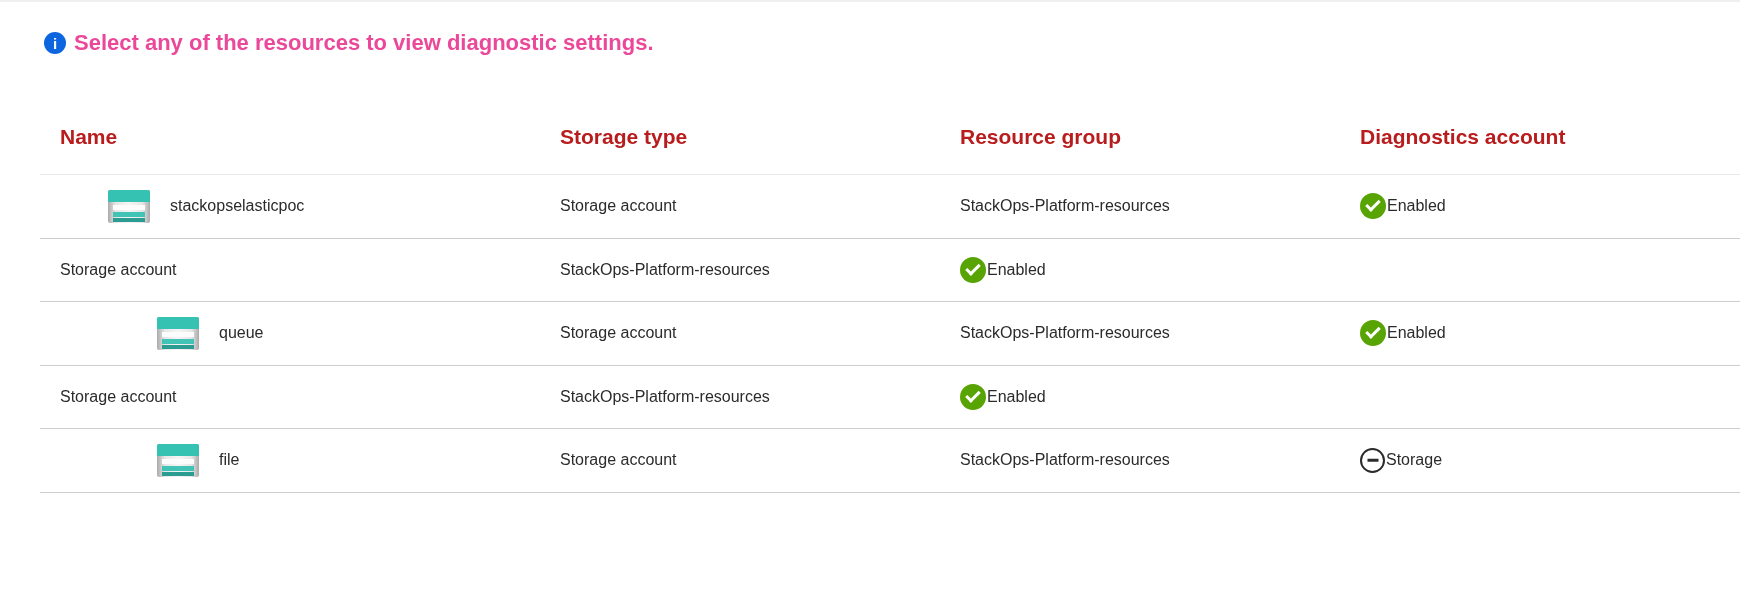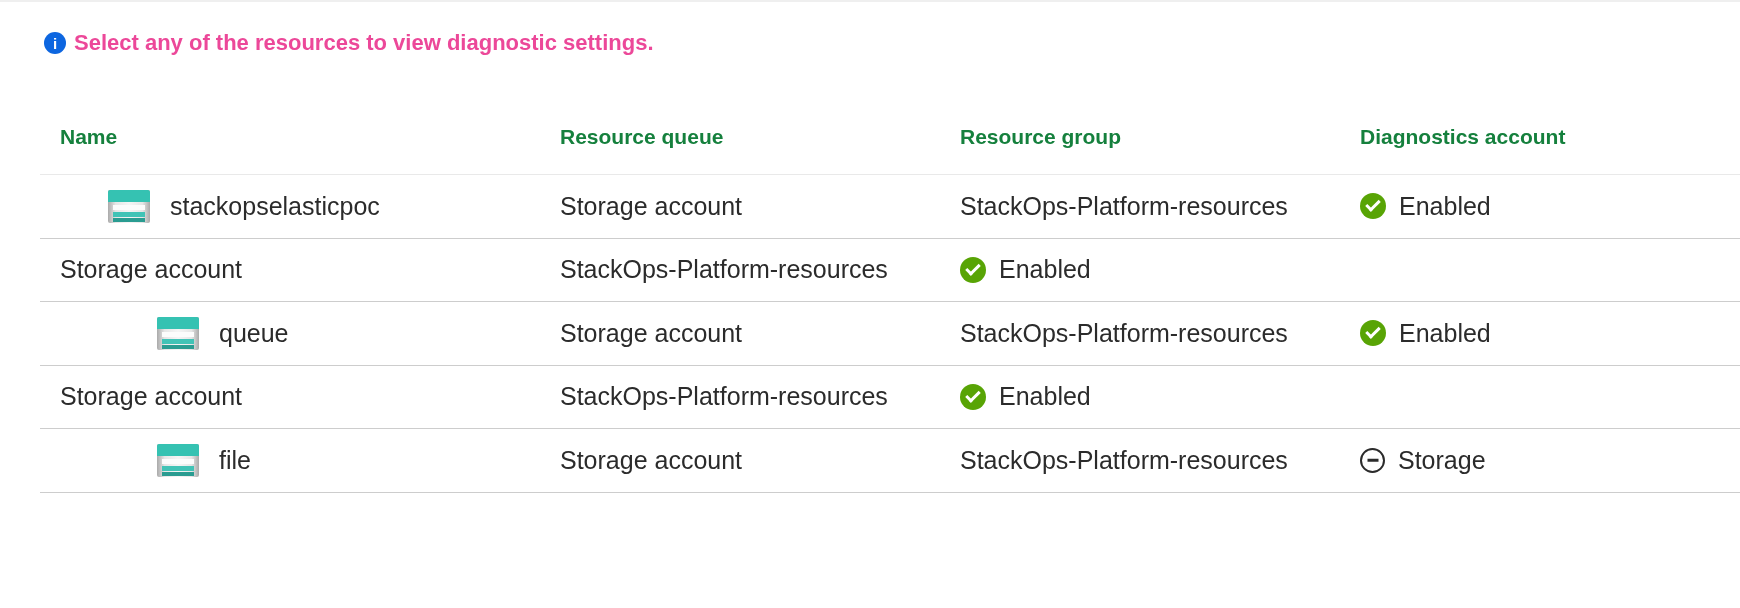--- a/index.html
+++ b/index.html
@@ -49,49 +49,49 @@
     display:grid;
     grid-template-columns:500px 400px 400px 1fr;
     align-items:center;
     padding-left:20px;
   }
   .header-row {
     height:75px;
     border-bottom:1px solid var(--header-divider);
   }
   .header-cell {
-    font-size:21px; font-weight:600; color:#15803d;
+    font-size:21px; font-weight:600; color:#b91c1c;
   }
   .data-row {
     height:63.5px;
     border-bottom:1px solid var(--row-divider);
     cursor:pointer;
   }
-  .cell { font-size:25px; font-weight:400; color:#2b2b2b; }
+  .cell { font-size:16px; font-weight:400; color:#2b2b2b; }
   .name-cell { display:flex; align-items:center; }
   .name-cell.parent { padding-left:48px; }
   .name-cell.child  { padding-left:97px; }
   .name-text { margin-left:20px; }
   
   .storage-icon {
     width:42px; height:33px; position:relative; flex:0 0 auto;
     background:linear-gradient(90deg,#aaaaaa 0%,#e6e6e6 18%,#f5f5f5 50%,#e6e6e6 82%,#aaaaaa 100%);
     border-radius:2px;
   }
   .storage-icon .band {
     position:absolute; top:0; left:0; right:0; height:12px;
     background:var(--storage-teal);
     border-radius:2px 2px 0 0;
   }
   .storage-icon .stripe { position:absolute; left:5px; right:5px; height:5px; }
   .storage-icon .s1 { top:15px; background:#fcfcfc; }
   .storage-icon .s2 { top:22px; background:var(--storage-teal-mid); }
   .storage-icon .s3 { top:28px; height:4px; background:var(--storage-teal-dark); }
   
-  .status-cell { display:flex; align-items:center; gap:13px;text-align:center; }
+  .status-cell { display:flex; align-items:center; gap:1px;text-align:center; }
   .status-icon { position:relative; flex:0 0 auto; }
   .status-icon.enabled {
     width:26px; height:26px; border-radius:50%;
     background:var(--enabled-green);
   }
   .status-icon.enabled::after {
     content:""; position:absolute; left:6px; top:7px;
     width:11px; height:5px;
     border-left:3px solid #ffffff; border-bottom:3px solid #ffffff;
     transform:rotate(-45deg);
@@ -113,21 +113,21 @@
 <div class="top-hairline"></div>
 
 <div class="banner">
   <span class="info-icon">i</span>
   <span class="banner-text">Select any of the resources to view diagnostic settings.</span>
 </div>
 
 <div class="table">
   <div class="grid-row header-row">
     <div class="header-cell">Name</div>
-    <div class="header-cell">Resource queue</div>
+    <div class="header-cell">Storage type</div>
     <div class="header-cell">Resource group</div>
     <div class="header-cell">Diagnostics account</div>
   </div>
   <div id="table-body">
   <div class="grid-row data-row">
     <div class="cell name-cell parent">
       <span class="storage-icon">
         <span class="band"></span>
         <span class="stripe s1"></span>
         <span class="stripe s2"></span>

